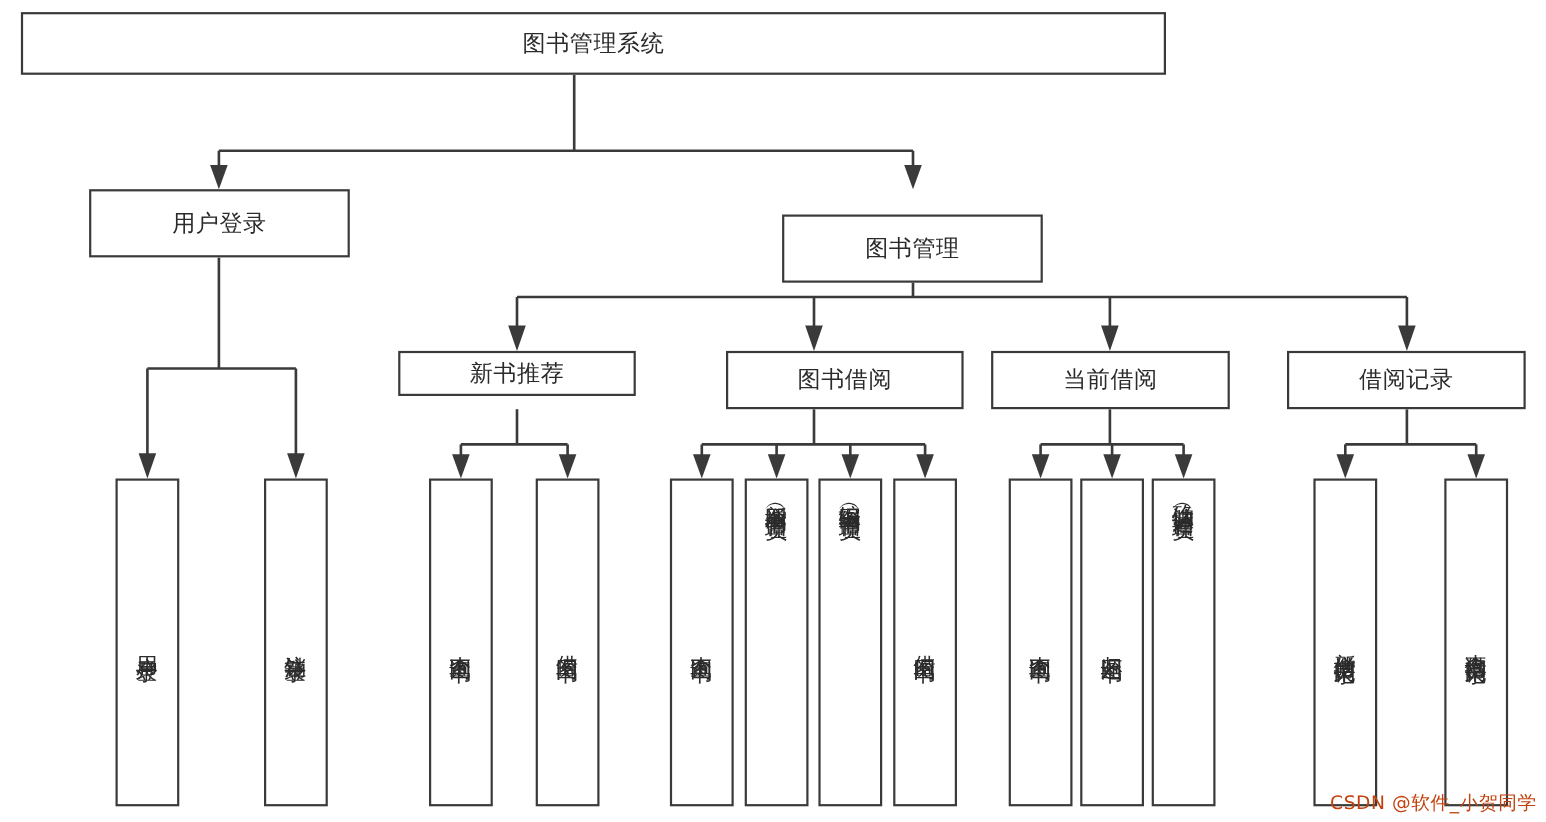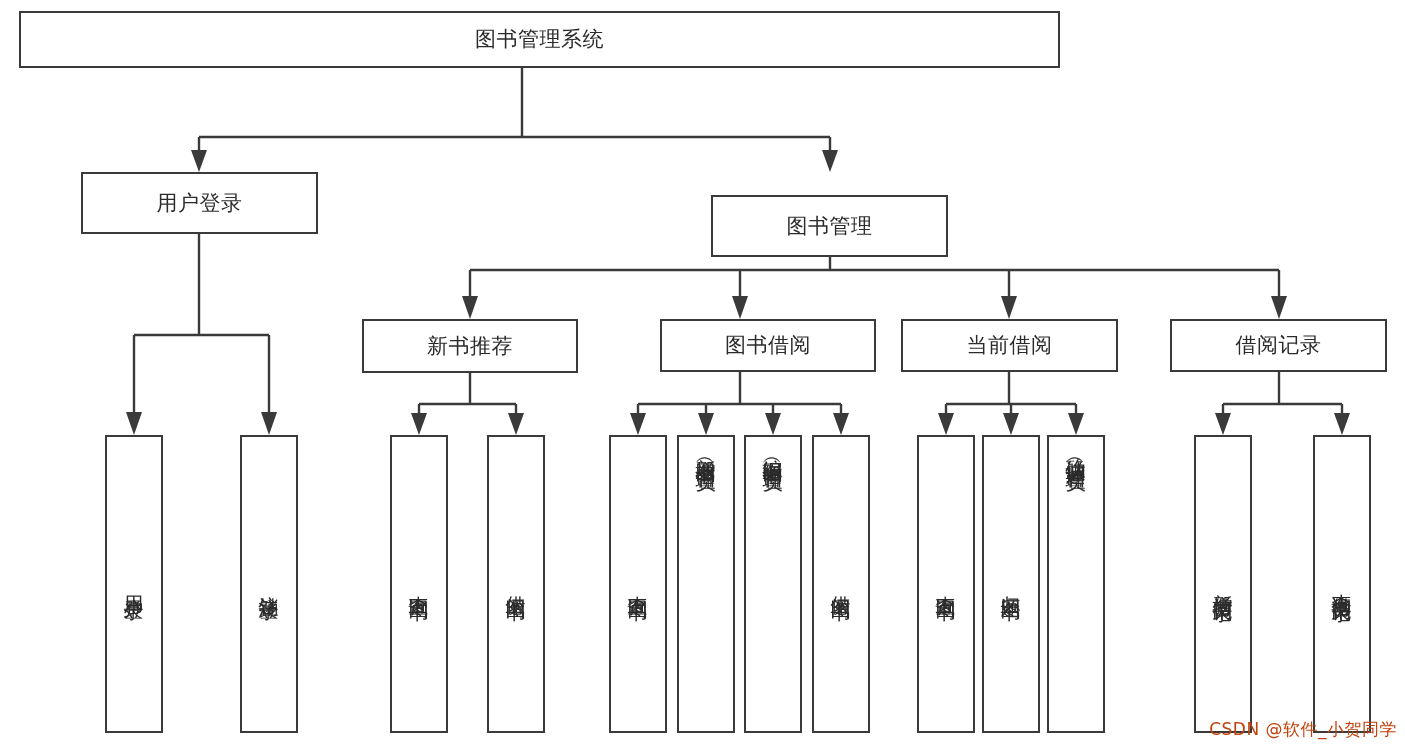--- a/index.html
+++ b/index.html
@@ -148,21 +148,21 @@
     <span class="node-label">图书管理系统</span>
   </div>
 
   <div class="node" style="left:81px; top:172px; width:237px; height:62px;">
     <span class="node-label">用户登录</span>
   </div>
   <div class="node" style="left:711px; top:171px; width:237px; height:62px;margin-top:24px;">
     <span class="node-label">图书管理</span>
   </div>
 
-  <div class="node" style="left:362px; top:319px; width:216px; height:54px;align-items:center;">
+  <div class="node" style="left:362px; top:319px; width:216px; height:41px;align-items:center;">
     <span class="node-label">新书推荐</span>
   </div>
   <div class="node" style="left:632px; top:319px; width:216px; height:53px;margin-left:28px;">
     <span class="node-label">图书借阅</span>
   </div>
   <div class="node" style="left:1170px; top:319px; width:217px; height:53px;">
     <span class="node-label">借阅记录</span>
   </div>
   <div class="node" style="left:901px; top:319px; width:217px; height:53px;">
     <span class="node-label">当前借阅</span>

